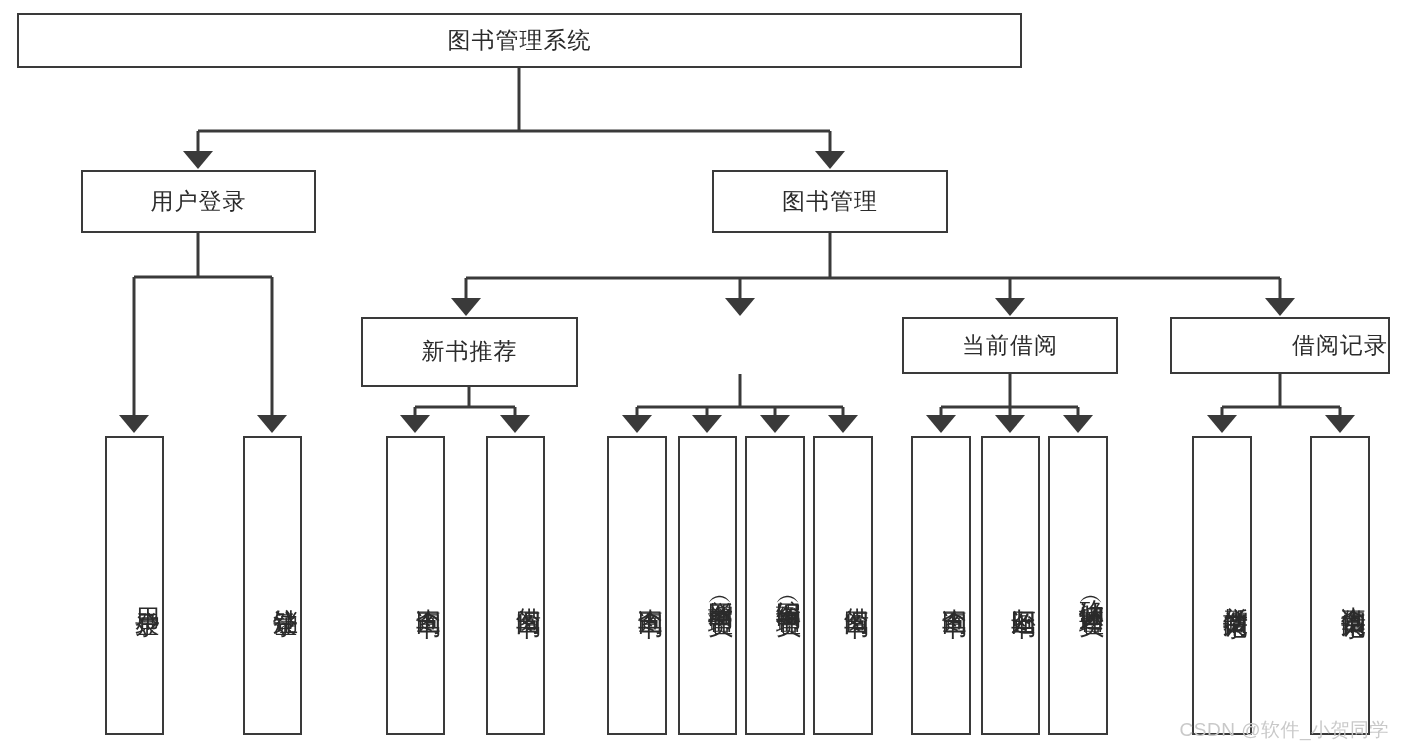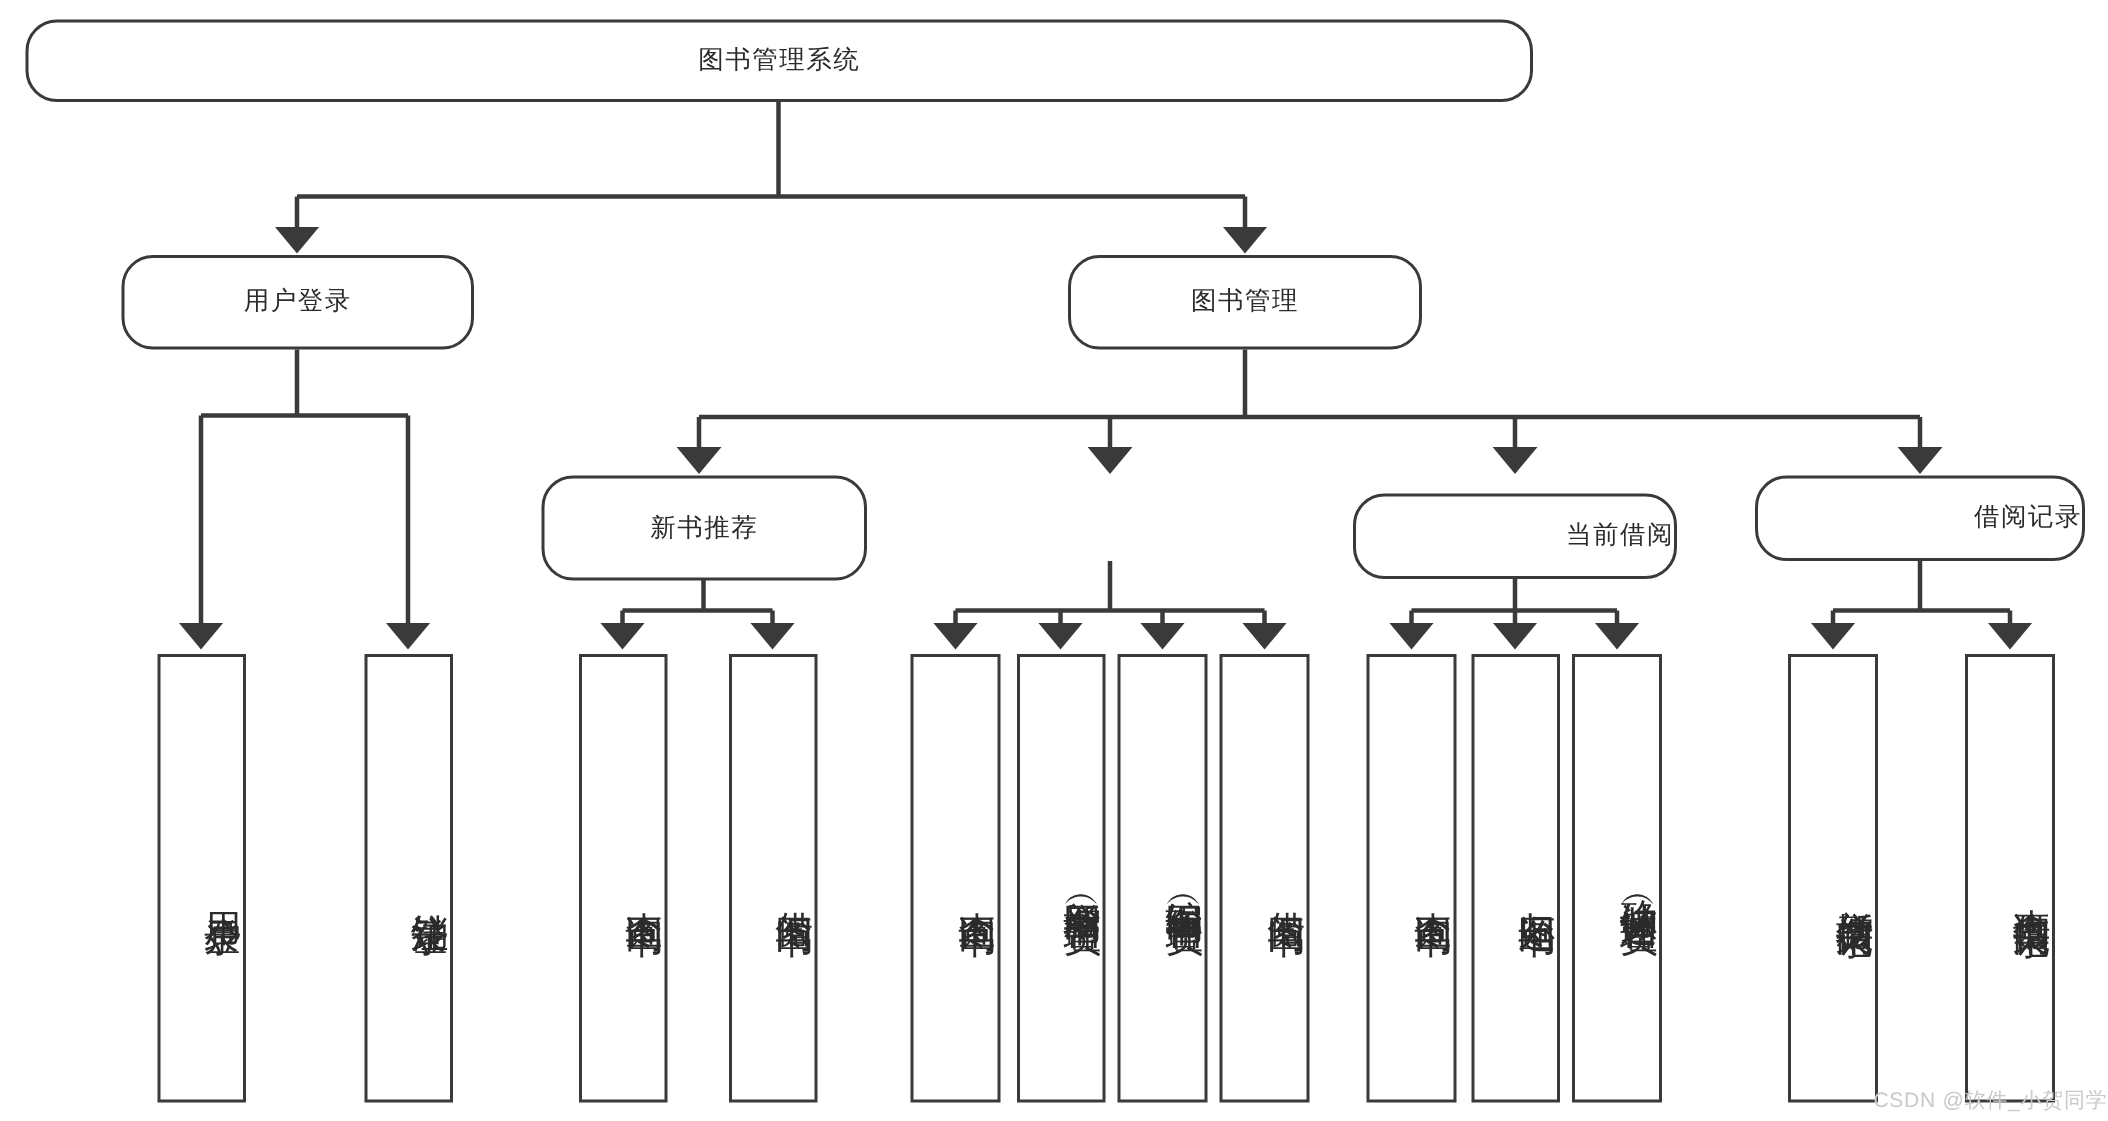--- a/index.html
+++ b/index.html
@@ -29,42 +29,41 @@
     box-sizing: border-box;
     border: 2.5px solid #3a3a3a;
     background: #ffffff;
     color: #2b2b2b;
     display: flex;
     align-items: center;
     justify-content: center;
     z-index: 2;
   }
   .node-h {
-    font-size: 17px;
+    font-size: 23px;
     letter-spacing: 1px;
     line-height: 1.1;
-    border-radius: 21px;
   }
   .node-v {
     writing-mode: vertical-rl;
     text-orientation: upright;
     font-size: 25px;
     line-height: 1.18;
     letter-spacing: 2px;
     align-items: flex-start;
     justify-content: center;
     padding-top: 12px;
     white-space: nowrap;
   }
   .node-v.pad-top-small { padding-top: 6px; }
   .watermark {
     position: absolute;
-    right: 0;
+    right: 16px;
     bottom: 4px;
-    font-size: 14px;
+    font-size: 19px;
     color: #c9c9c9;
     letter-spacing: 0.5px;
     z-index: 5;
     white-space: nowrap;
   }
 </style>
 </head>
 <body>
 
 <div id="canvas">
@@ -127,21 +126,21 @@
   <div class="node node-h" style="left:81px; top:170px; width:235px; height:63px;">
     <span>用户登录</span>
   </div>
   <div class="node node-h" style="left:712px; top:170px; width:236px; height:63px;">
     <span>图书管理</span>
   </div>
 
   <div class="node node-h" style="left:361px; top:317px; width:217px; height:70px;">
     <span>新书推荐</span>
   </div>
-  <div class="node node-h" style="left:902px; top:329px; width:216px; height:57px;justify-content:flex-end;">
+  <div class="node node-h" style="left:902px; top:317px; width:216px; height:57px;">
     <span>当前借阅</span>
   </div>
   <div class="node node-h" style="left:1170px; top:317px; width:220px; height:57px;justify-content:flex-end;">
     <span>借阅记录</span>
   </div>
 
   <div class="node node-v" style="left:105px; top:436px; width:59px; height:299px;">
     <span>用户登录</span>
   </div>
   <div class="node node-v" style="left:243px; top:436px; width:59px; height:299px;">

